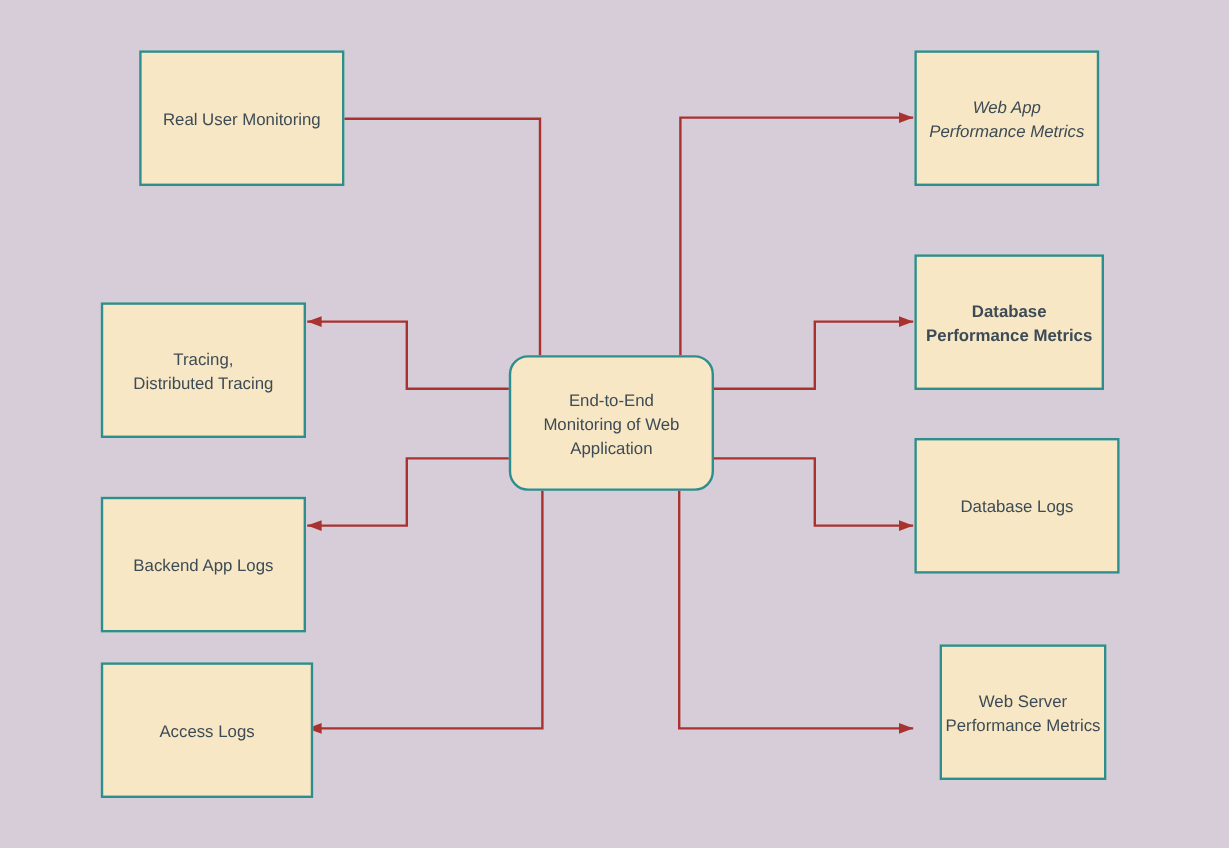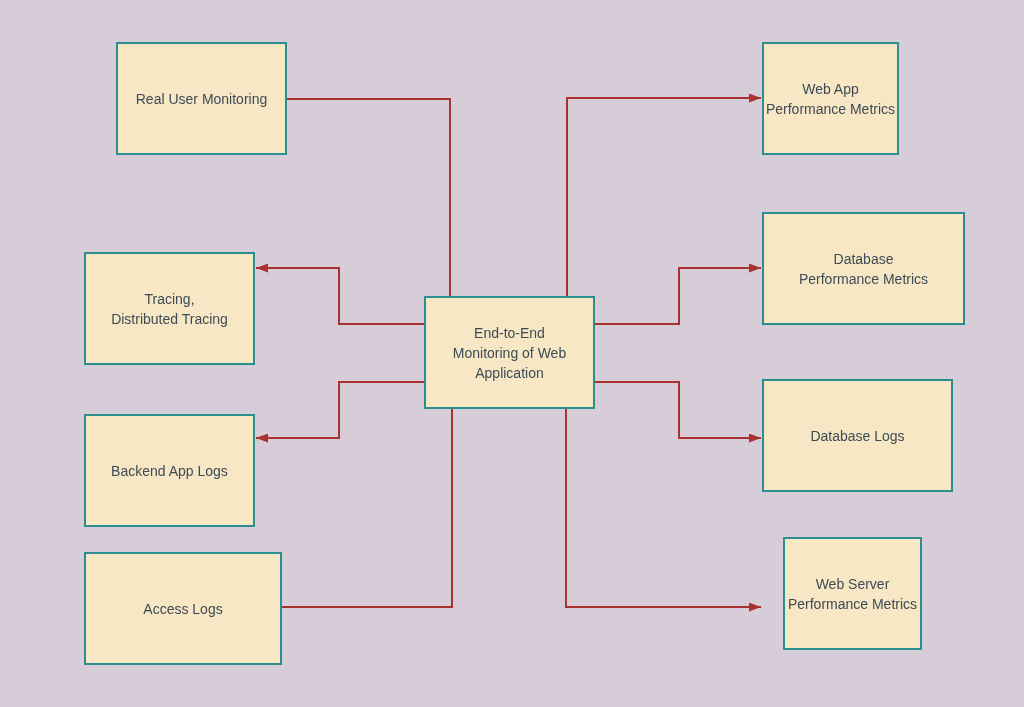--- a/index.html
+++ b/index.html
@@ -65,29 +65,29 @@
         <polyline points="567,296 567,98 761,98" marker-end="url(#arrowhead)"></polyline>
         <polyline points="424,324 339,324 339,268 256,268" marker-end="url(#arrowhead)"></polyline>
         <polyline points="424,382 339,382 339,438 256,438" marker-end="url(#arrowhead)"></polyline>
         <polyline points="452,409 452,607 256,607" marker-end="url(#arrowhead)"></polyline>
         <polyline points="595,324 679,324 679,268 761,268" marker-end="url(#arrowhead)"></polyline>
         <polyline points="595,382 679,382 679,438 761,438" marker-end="url(#arrowhead)"></polyline>
         <polyline points="566,409 566,607 761,607" marker-end="url(#arrowhead)"></polyline>
       </g>
   </svg>
   <div id="node-layer">
-      <div class="node" style="left: 424px; top: 296px; width: 171px; height: 113px;"><span>End-to-End
+      <div class="node" style="left: 424px; top: 296px; width: 171px; height: 113px; border-radius: 16px;"><span>End-to-End
 Monitoring of Web
 Application</span></div>
       <div class="node" style="left: 84px; top: 42px; width: 171px; height: 113px; margin-left: 32px;"><span>Real User Monitoring</span></div>
       <div class="node" style="left: 84px; top: 212px; width: 171px; height: 113px; margin-top: 40px;"><span>Tracing,
 Distributed Tracing</span></div>
       <div class="node" style="left: 84px; top: 382px; width: 171px; height: 113px; margin-top: 32px;"><span>Backend App Logs</span></div>
-      <div class="node" style="left: 84px; top: 552px; width: 198px; height: 113px;"><span>Access Logs</span></div>
-      <div class="node" style="left: 762px; top: 42px; width: 137px; height: 113px;"><span>Web App
+      <div class="node" style="left: 84px; top: 552px; width: 177px; height: 113px;"><span>Access Logs</span></div>
+      <div class="node" style="left: 762px; top: 42px; width: 154px; height: 113px; font-style: italic;"><span>Web App
 Performance Metrics</span></div>
-      <div class="node" style="left: 762px; top: 212px; width: 203px; height: 113px;"><span>Database
+      <div class="node" style="left: 762px; top: 212px; width: 158px; height: 113px; font-weight: bold;"><span>Database
 Performance Metrics</span></div>
-      <div class="node" style="left: 762px; top: 379px; width: 191px; height: 113px;"><span>Database Logs</span></div>
+      <div class="node" style="left: 762px; top: 365px; width: 171px; height: 113px;"><span>Database Logs</span></div>
       <div class="node" style="left: 762px; top: 537px; width: 139px; height: 113px; margin-left: 21px;"><span>Web Server
 Performance Metrics</span></div>
     </div>
 </div>
 
 </body></html>

